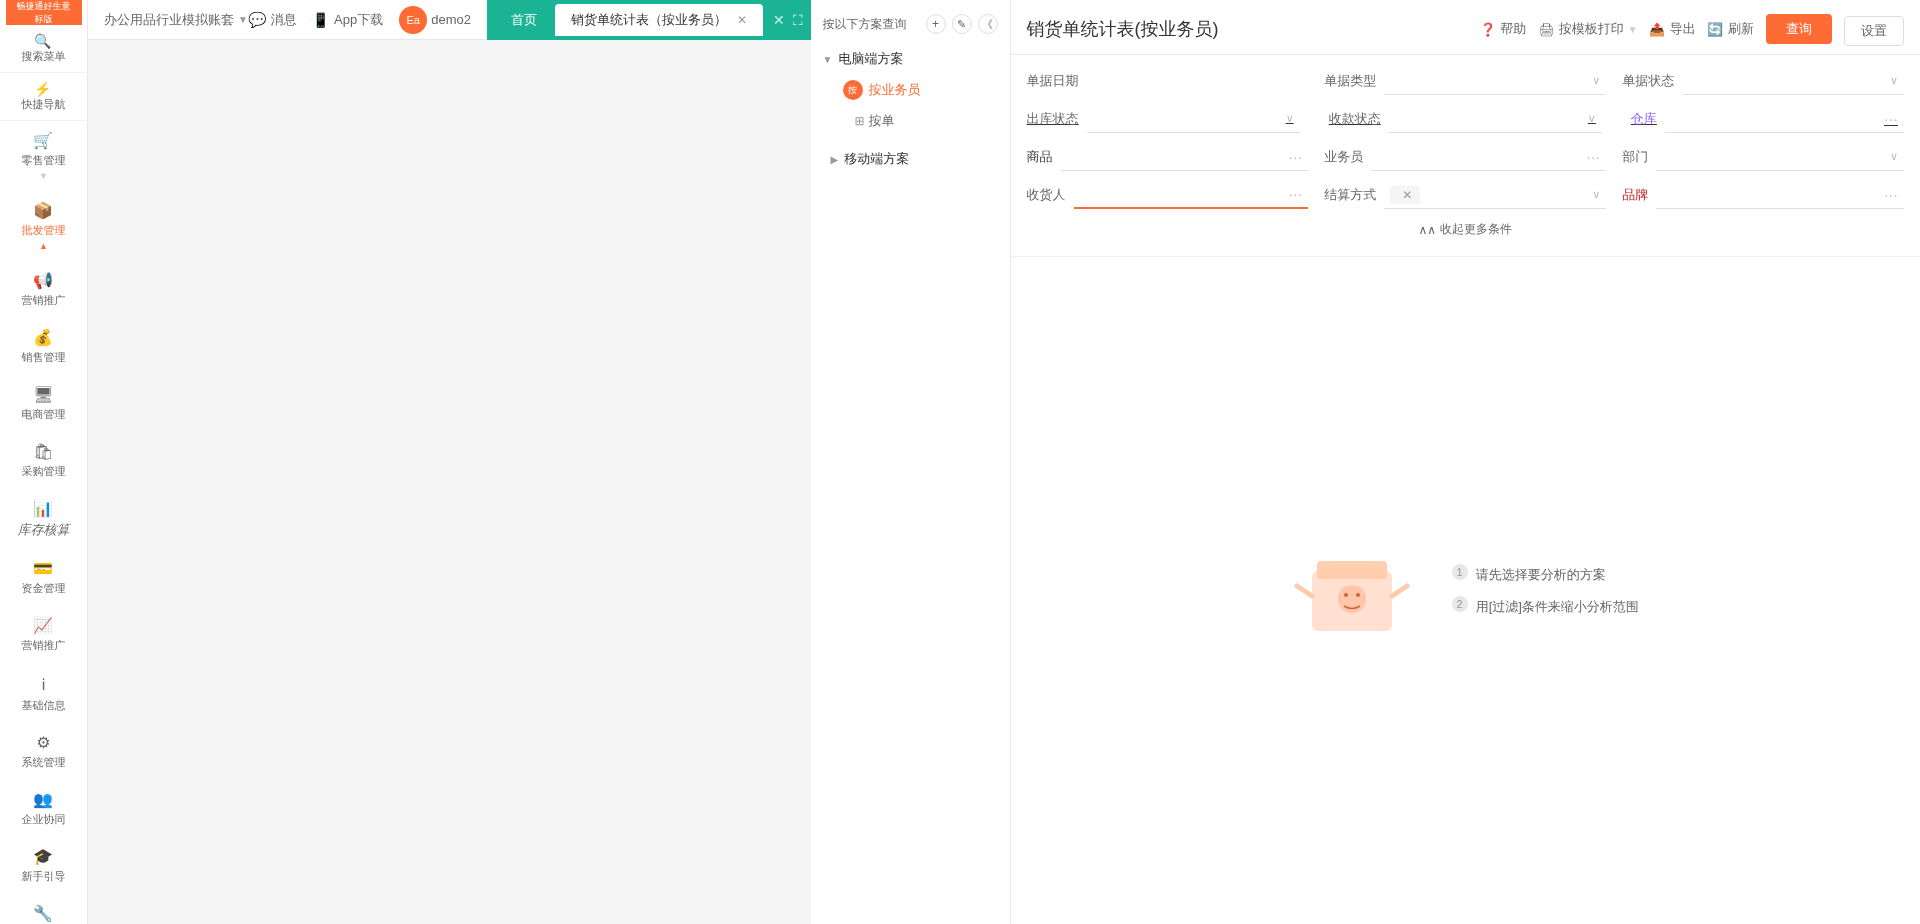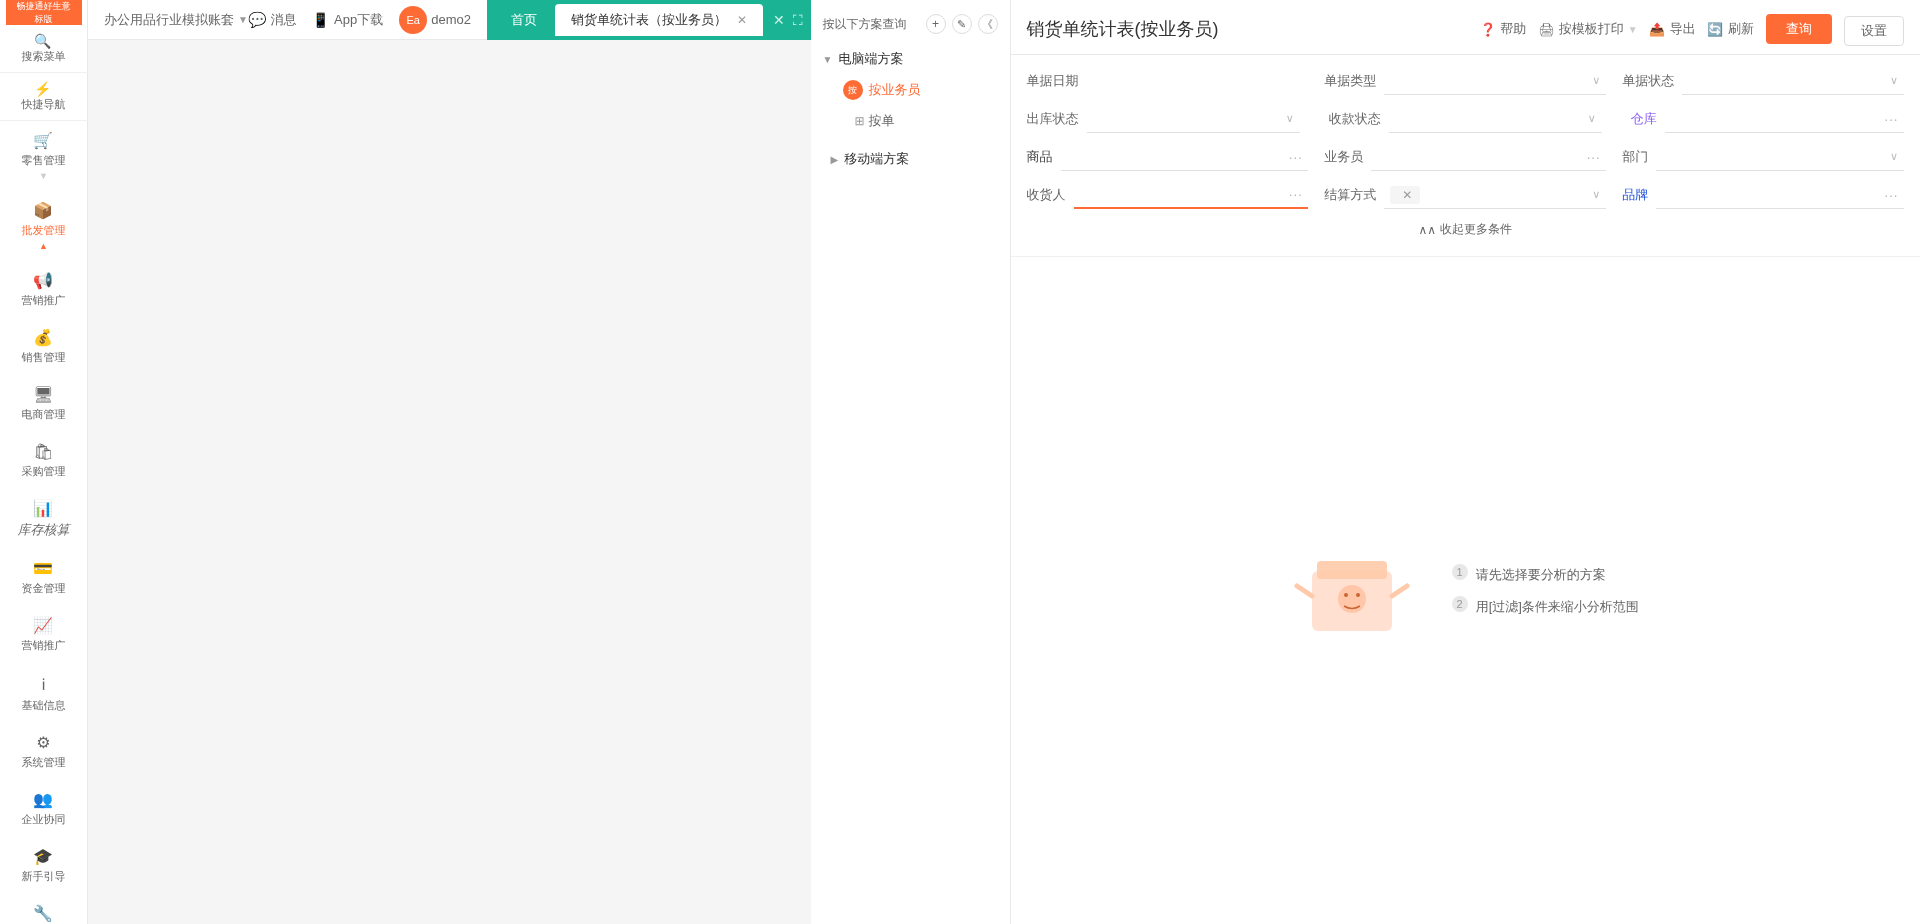--- a/index.html
+++ b/index.html
@@ -296,21 +296,21 @@
           </div>
 
           <div style="display:flex;align-items:center;flex:1;margin-left:16px;">
             <span style="font-size:13px;color:#666;white-space:nowrap;margin-right:8px;">单据状态</span>
             <div style="flex:1;border-bottom:1px solid #e0e0e0;padding:4px 6px;display:flex;align-items:center;justify-content:flex-end;cursor:pointer;min-height:28px;">
               <span style="font-size:11px;color:#bbb;">∨</span>
             </div>
           </div>
         </div>
 
-        <div style="display:flex;align-items:center;margin-bottom:10px;gap:13px;">
+        <div style="display:flex;align-items:center;margin-bottom:10px;gap:13px;text-decoration:underline;">
           <div style="display:flex;align-items:center;flex:1;">
             <span style="font-size:13px;color:#666;white-space:nowrap;margin-right:8px;">出库状态</span>
             <div style="flex:1;border-bottom:1px solid #e0e0e0;padding:4px 6px;display:flex;align-items:center;justify-content:flex-end;cursor:pointer;min-height:28px;">
               <span style="font-size:11px;color:#bbb;">∨</span>
             </div>
           </div>
           <div style="display:flex;align-items:center;flex:1;margin-left:16px;">
             <span style="font-size:13px;color:#666;white-space:nowrap;margin-right:8px;">收款状态</span>
             <div style="flex:1;border-bottom:1px solid #e0e0e0;padding:4px 6px;display:flex;align-items:center;justify-content:flex-end;cursor:pointer;min-height:28px;">
               <span style="font-size:11px;color:#bbb;">∨</span>
@@ -356,21 +356,21 @@
             <span style="font-size:13px;color:#666;white-space:nowrap;margin-right:8px;">结算方式</span>
             <div style="flex:1;border-bottom:1px solid #e0e0e0;padding:4px 6px;display:flex;align-items:center;gap:4px;cursor:pointer;min-height:28px;">
               <div class="filter-tag">
                 <span></span>
                 <span class="filter-tag-x">✕</span>
               </div>
               <span style="font-size:11px;color:#bbb;margin-left:auto;">∨</span>
             </div>
           </div>
           <div style="display:flex;align-items:center;flex:1;margin-left:16px;">
-            <span style="font-size:13px;color:#1d4ed8;white-space:nowrap;margin-right:8px;">品牌</span>
+            <span style="font-size:13px;color:#b91c1c;white-space:nowrap;margin-right:8px;">品牌</span>
             <div style="flex:1;border-bottom:1px solid #e0e0e0;padding:4px 6px;display:flex;align-items:center;justify-content:flex-end;cursor:pointer;min-height:28px;">
               <span style="color:#bbb;font-size:14px;">···</span>
             </div>
           </div>
         </div>
 
         <div class="collapse-btn">
           <span>∧∧</span>
           <span>收起更多条件</span>
         </div>

